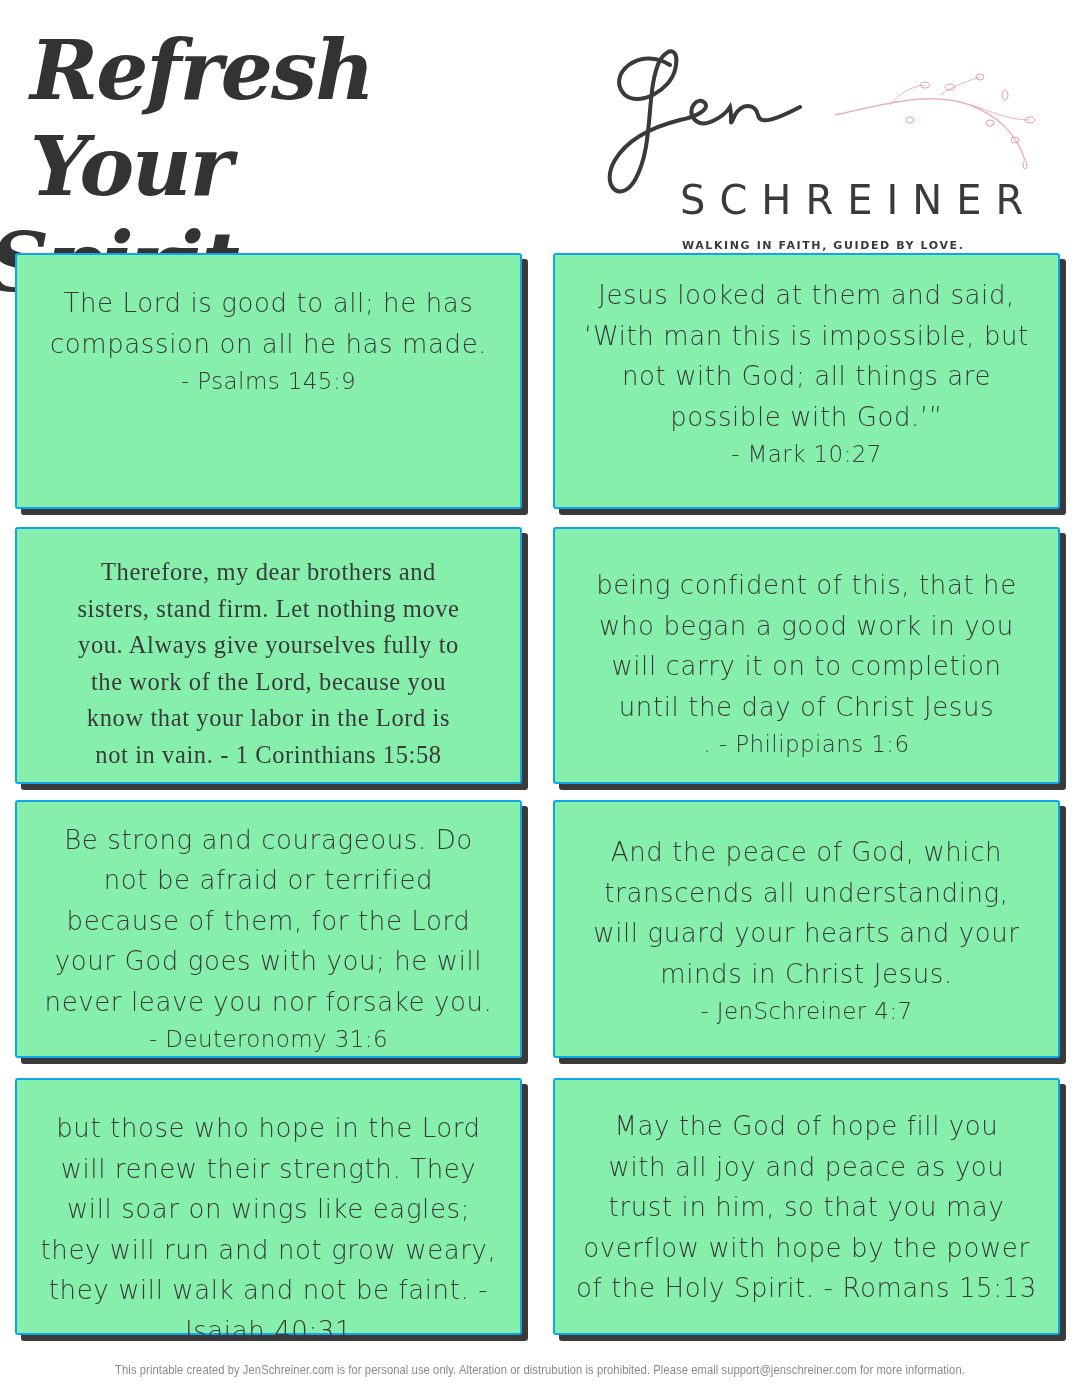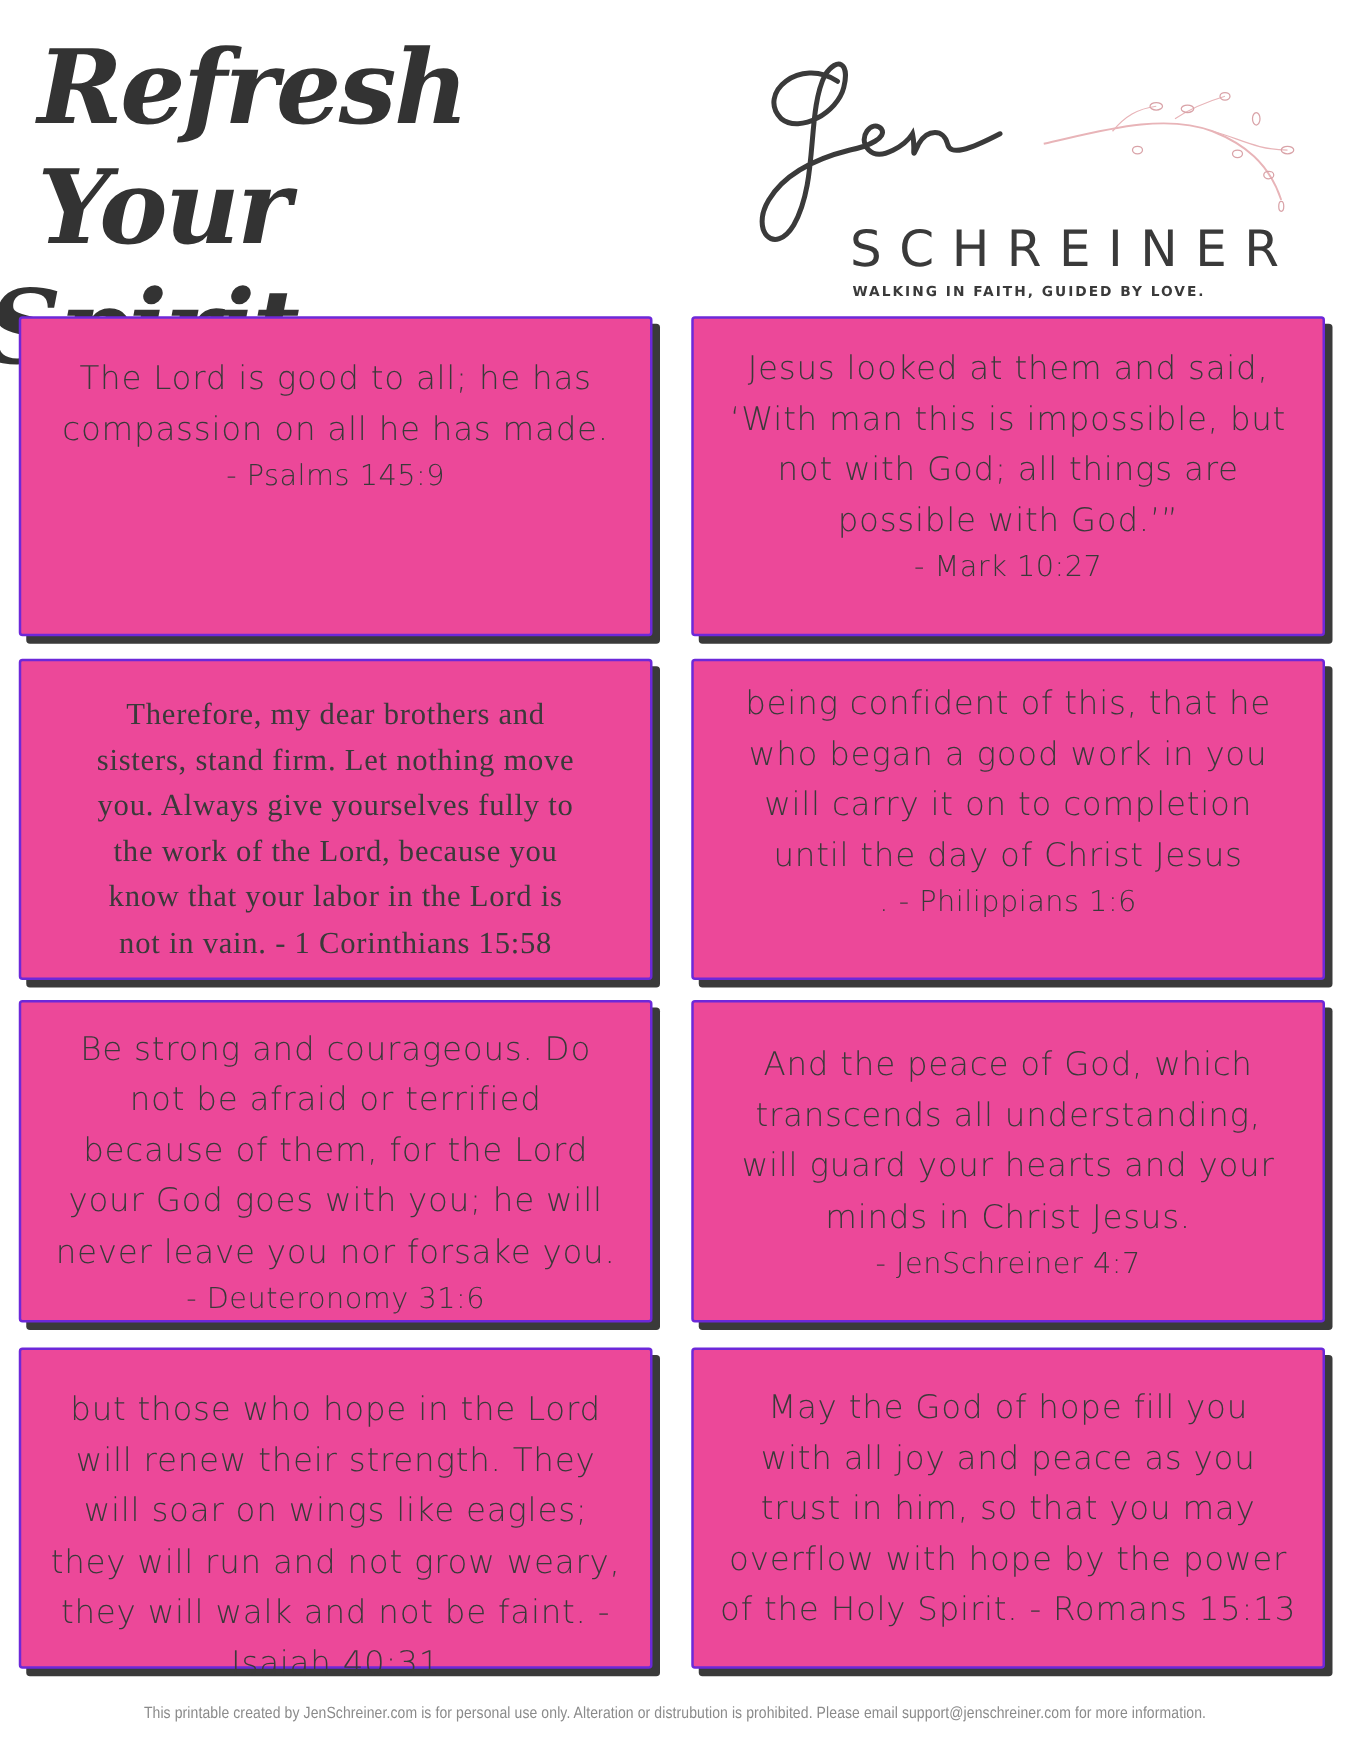--- a/index.html
+++ b/index.html
@@ -14,27 +14,27 @@
   .title .line2 { margin-left: -40px; }
 
   .logo { position: absolute; left: 600px; top: 35px; width: 440px; height: 185px; }
   .logo .script { position: absolute; left: 0; top: 0; }
   .logo .wordmark {
     position: absolute; left: 80px; top: 145px; width: 300px;
     font-family: "DejaVu Sans", sans-serif; font-size: 40px; letter-spacing: 14px; color: #3a3a3a;
     font-weight: normal; line-height: 40px;
   }
   .logo .tagline {
-    position: absolute; left: 82px; top: 192px; font-family: "DejaVu Sans", sans-serif;
+    position: absolute; left: 82px; top: 204px; font-family: "DejaVu Sans", sans-serif;
     font-size: 11px; letter-spacing: 1.6px; font-weight: bold; color: #3a3a3a;
   }
   .logo .branch { position: absolute; left: 230px; top: 30px; }
 
   .card {
-    position: absolute; background: #ec4899; border: 2px solid #6d28d9; border-radius: 3px;
+    position: absolute; background: #86efac; border: 2px solid #0ea5e9; border-radius: 3px;
     box-shadow: 6px 6px 0 #3a3a3a; box-sizing: border-box;
     display: flex; flex-direction: column; align-items: center;
     text-align: center; font-family: "DejaVu Sans", sans-serif; font-weight: 200;
     color: #3a3a3a; padding: 0 18px;
   }
   .card .verse { font-size: 26px; line-height: 40.5px; letter-spacing: 0.6px; white-space: pre-line; }
   .card .ref { font-size: 23px; line-height: 34px; letter-spacing: 0.4px; }
 
   .footer {
     position: absolute; left: 0; width: 1080px; top: 1362px; text-align: center;
@@ -87,21 +87,21 @@
 </div>
 
 <div class="card" style="left:15px; top:527px; width:507px; height:257px; padding-top:25px;font-family:Liberation Serif, serif;">
   <div class="verse" style="font-size:24.5px; line-height:36.5px;">Therefore, my dear brothers and
 sisters, stand firm. Let nothing move
 you. Always give yourselves fully to
 the work of the Lord, because you
 know that your labor in the Lord is
 not in vain. -  1 Corinthians 15:58</div>
 </div>
-<div class="card" style="left:553px; top:527px; width:507px; height:257px; padding-top:14px;">
+<div class="card" style="left:553px; top:527px; width:507px; height:257px; padding-top:36px;">
   <div class="verse">being confident of this, that he
 who began a good work in you
 will carry it on to completion
 until the day of Christ Jesus</div>
   <div class="ref">. - Philippians 1:6</div>
 </div>
 
 <div class="card" style="left:15px; top:800px; width:507px; height:258px; padding-top:9px;justify-content:flex-end;">
   <div class="verse">Be strong and courageous. Do
 not be afraid or terrified

